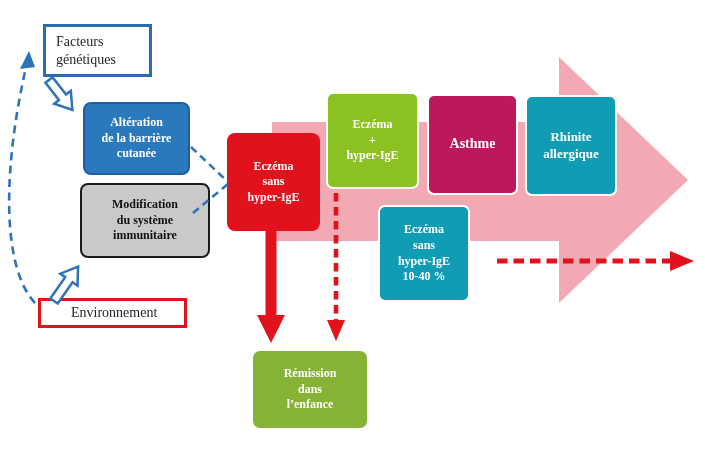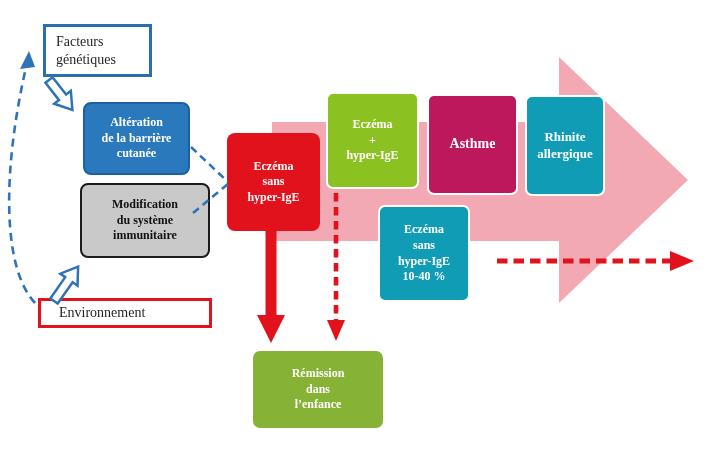--- a/index.html
+++ b/index.html
@@ -43,23 +43,23 @@
     text-align: left;
     border-radius: 0;
     line-height: 1.25;
   }
   .box-facteurs {
     left: 43px; top: 24px; width: 109px; height: 53px;
     border: 3px solid #2a6fad;
     padding-left: 10px;
   }
   .box-environnement {
-    left: 38px; top: 298px; width: 174px; height: 30px;
+    left: 38px; top: 298px; width: 149px; height: 30px;
     border: 3px solid #e1121b;
-    padding-left: 18px;
+    padding-left: 30px;
   }
   .box-alteration {
     left: 83px; top: 102px; width: 107px; height: 73px;
     background: #2b79bd;
     border: 2px solid #1d5ea6;
   }
   .box-modification {
     left: 80px; top: 183px; width: 130px; height: 75px;
     background: #c9c9c9;
     border: 2px solid #1b1b1b;
@@ -76,34 +76,34 @@
     border-radius: 7px;
   }
   .box-asthme {
     left: 427px; top: 94px; width: 91px; height: 101px;
     background: #be185d;
     border: 2px solid #ffffff;
     border-radius: 7px;
     font-size: 14px;
   }
   .box-rhinite {
-    left: 525px; top: 95px; width: 80px; height: 101px;
+    left: 525px; top: 95px; width: 92px; height: 101px;
     background: #109cb5;
     border: 2px solid #ffffff;
     border-radius: 7px;
     font-size: 13px;
   }
   .box-eczema-persistant {
     left: 378px; top: 205px; width: 92px; height: 97px;
     background: #109cb5;
     border: 2px solid #ffffff;
     border-radius: 7px;
   }
   .box-remission {
-    left: 253px; top: 351px; width: 130px; height: 77px;
+    left: 253px; top: 351px; width: 114px; height: 77px;
     background: #86b235;
     border-radius: 7px;
   }
 </style>
 </head>
 <body>
 
 <div class="stage">
 
   <svg class="layer layer-back" width="705" height="452" viewBox="0 0 705 452">

